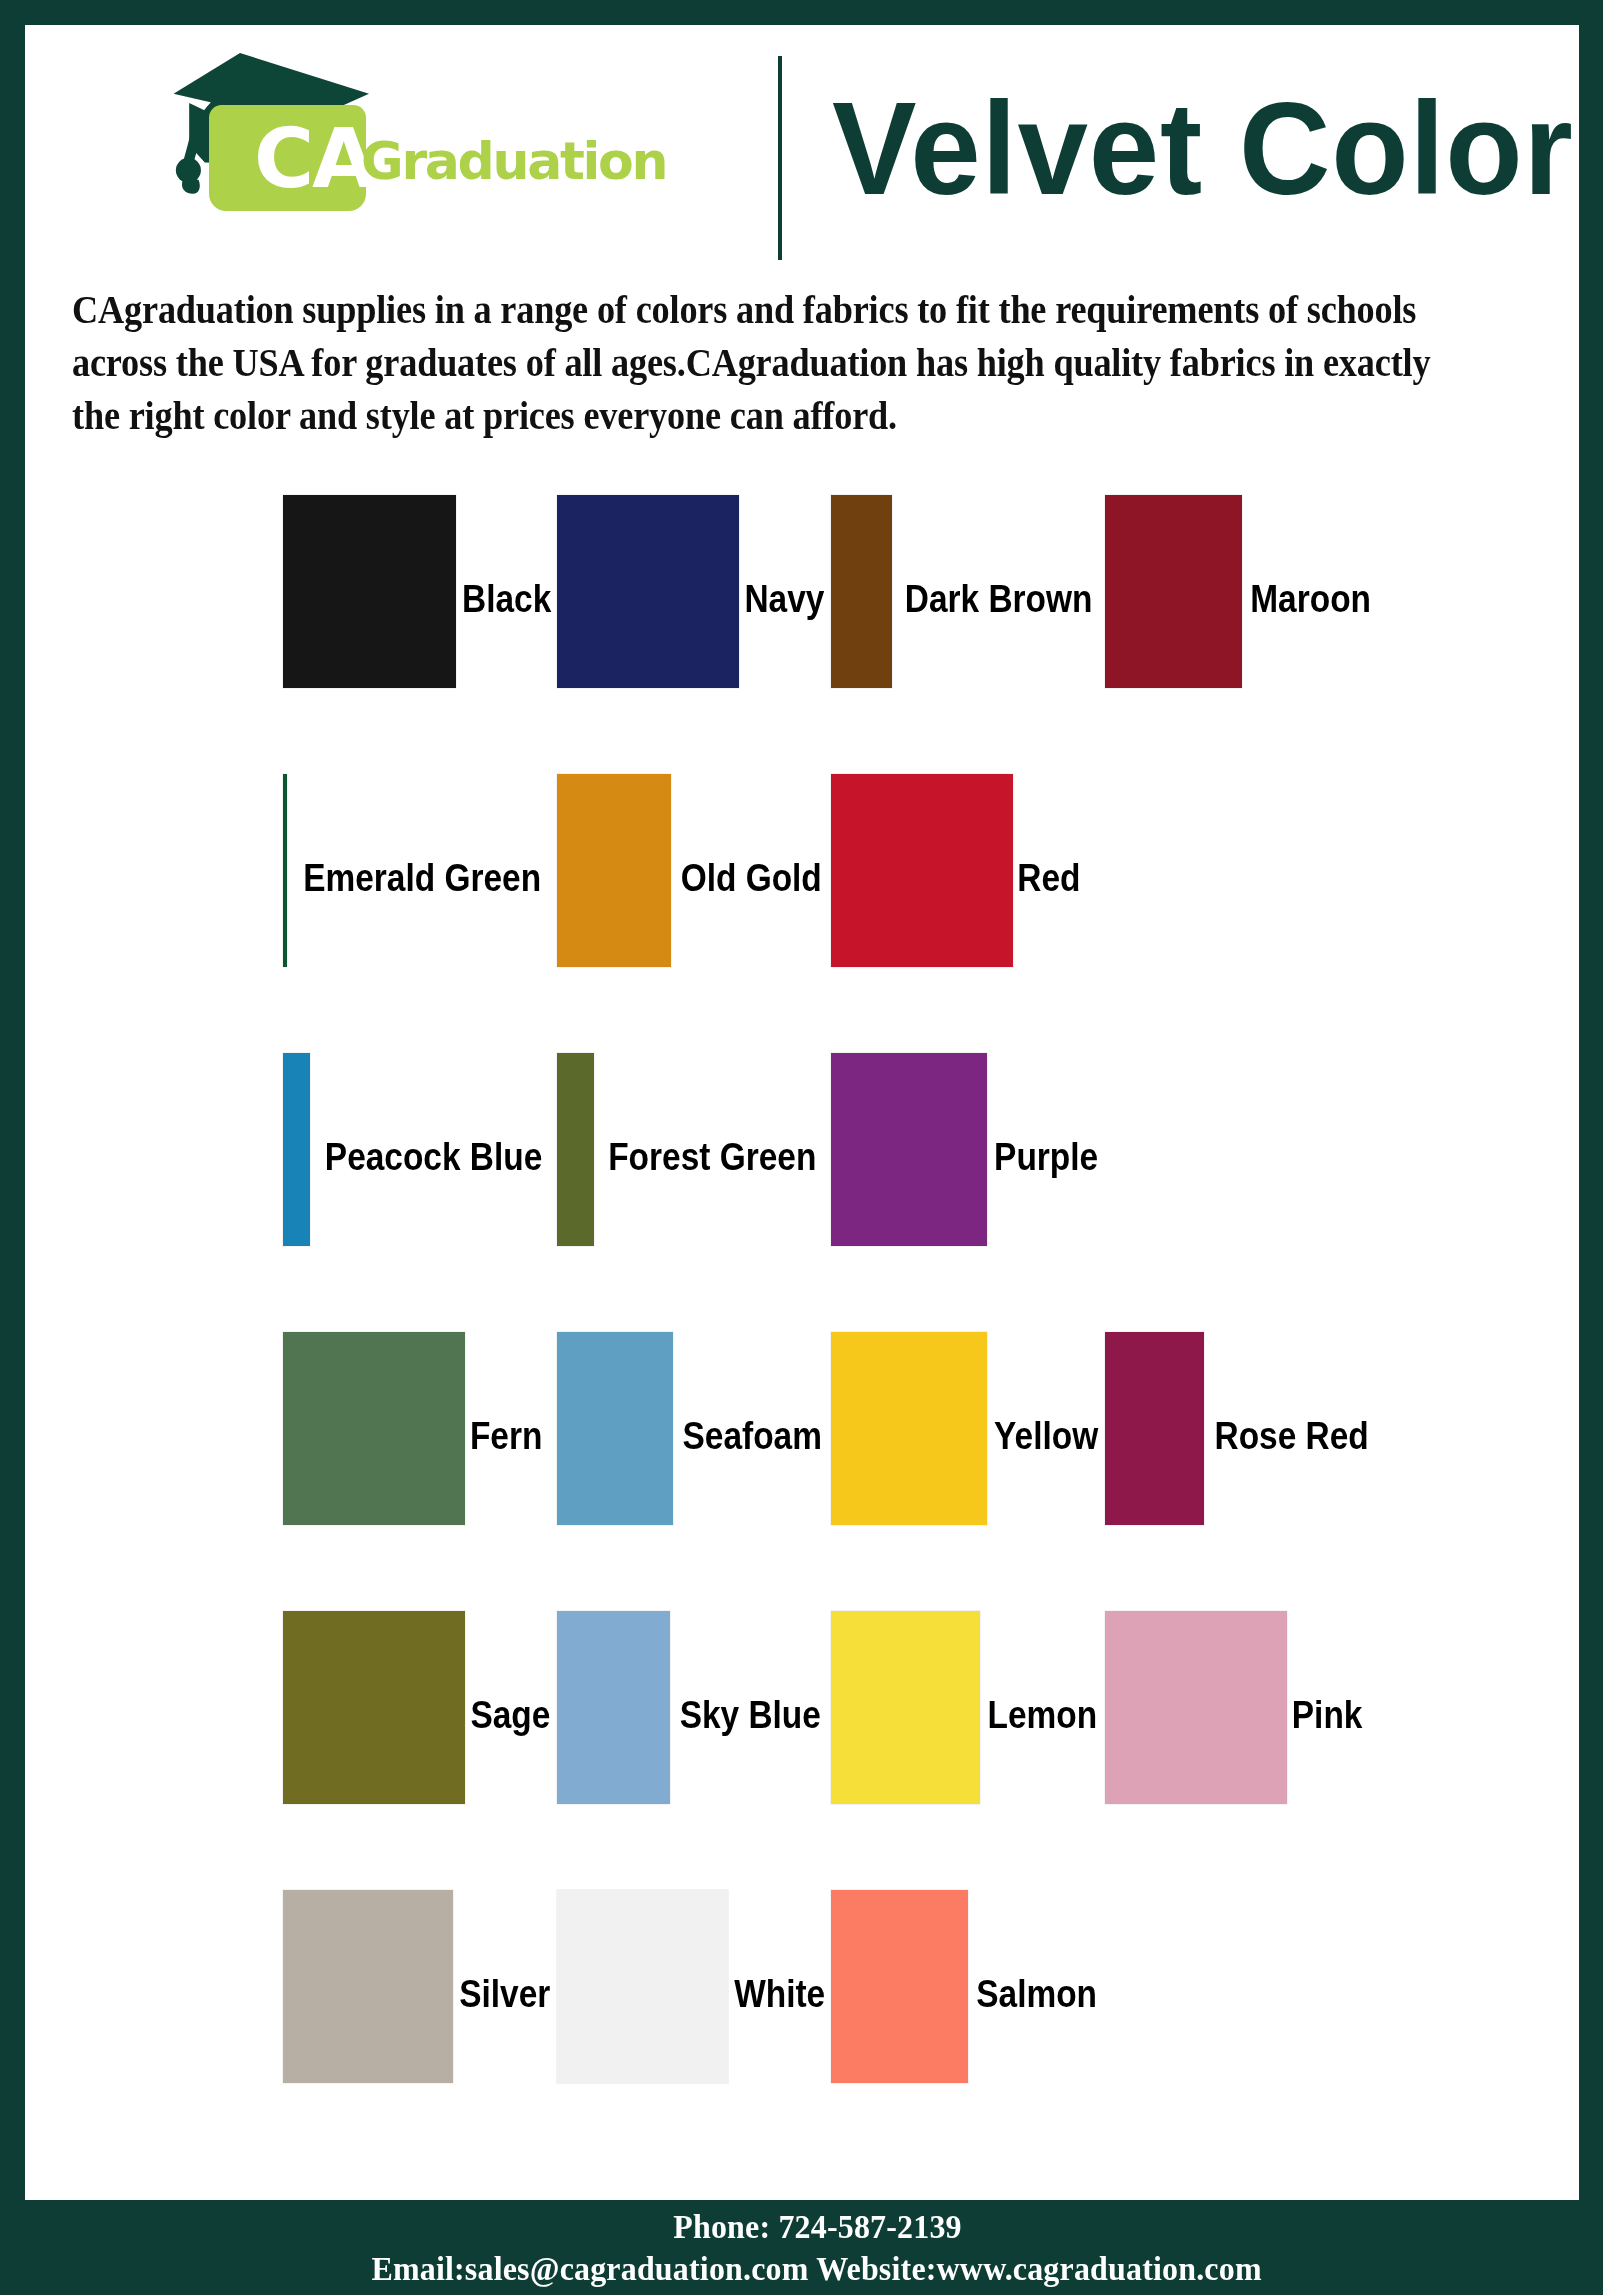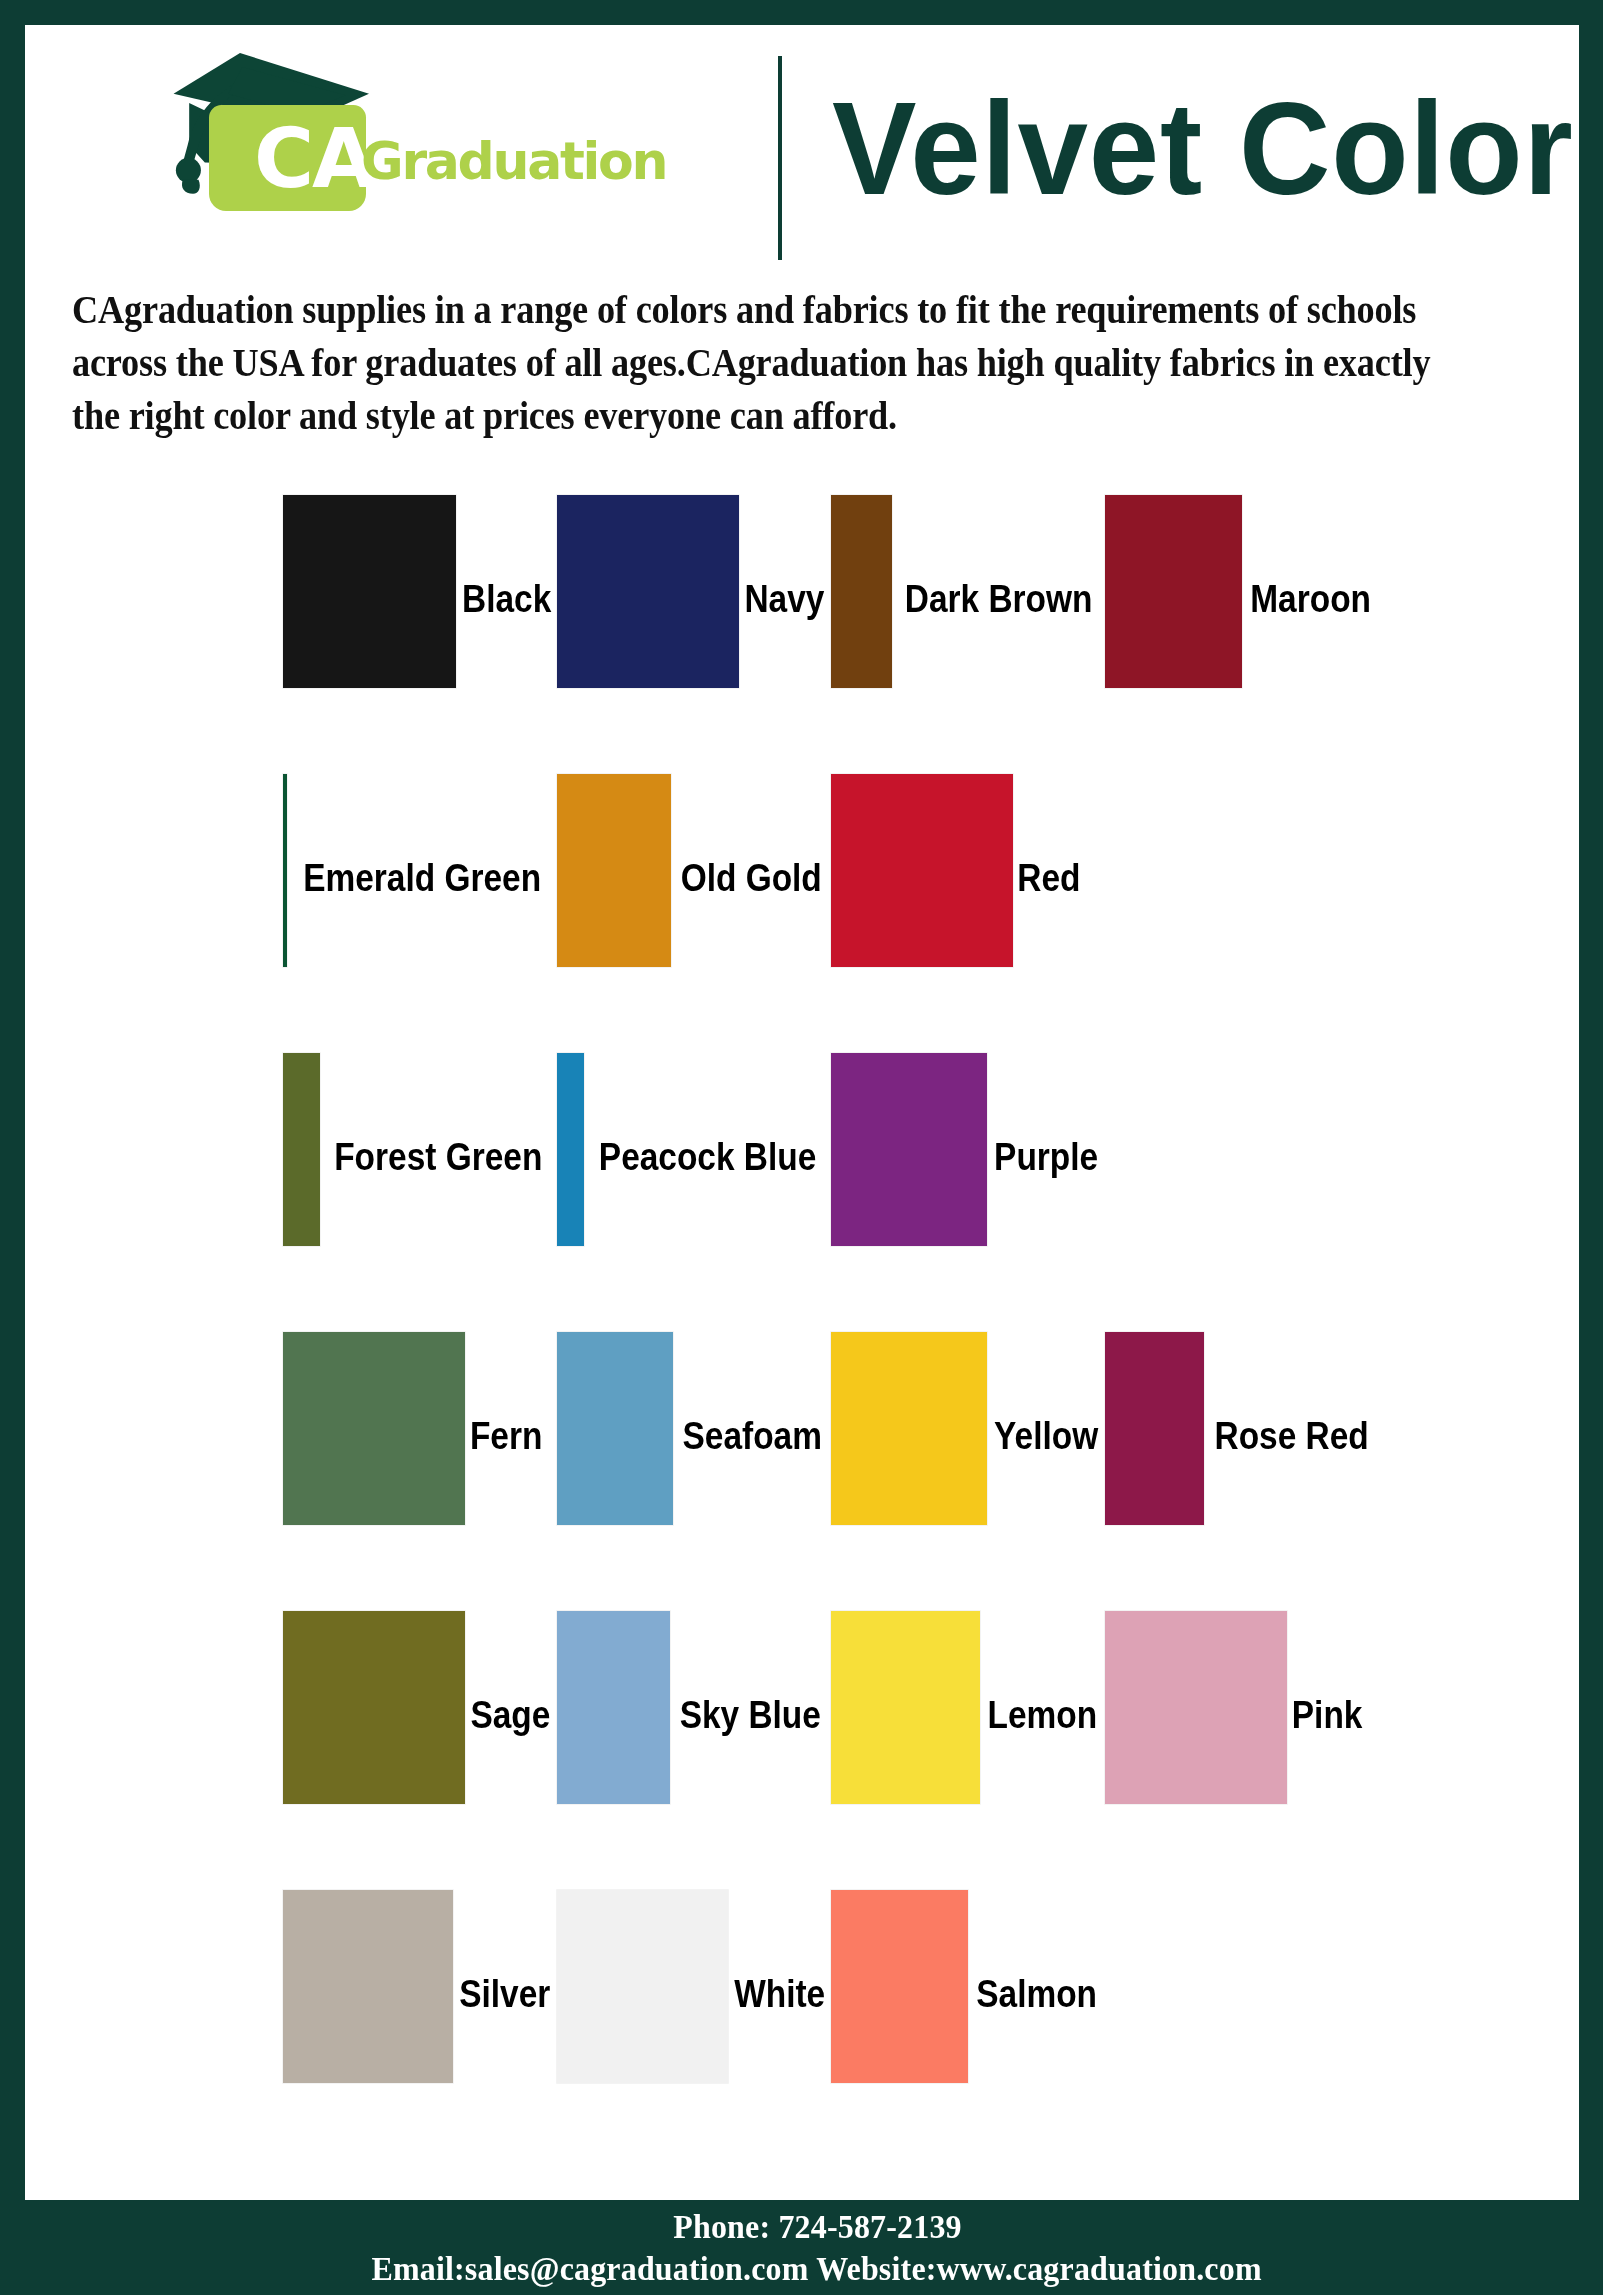--- a/index.html
+++ b/index.html
@@ -264,26 +264,26 @@
           <div class="label">Old Gold</div>
         </div>
         <div class="cell">
           <div class="swatch" style="background: rgb(198, 20, 43);"></div>
           <div class="label">Red</div>
         </div>
       </div>
 
       <div class="row">
         <div class="cell">
+          <div class="swatch" style="background: rgb(24, 131, 183);"></div>
+          <div class="label">Peacock Blue</div>
+        </div>
+        <div class="cell">
           <div class="swatch" style="background: rgb(91, 106, 42);"></div>
           <div class="label">Forest Green</div>
-        </div>
-        <div class="cell">
-          <div class="swatch" style="background: rgb(24, 131, 183);"></div>
-          <div class="label">Peacock Blue</div>
         </div>
         <div class="cell">
           <div class="swatch" style="background: rgb(124, 37, 129);"></div>
           <div class="label">Purple</div>
         </div>
       </div>
 
       <div class="row">
         <div class="cell">
           <div class="swatch" style="background: rgb(81, 117, 80);"></div>

